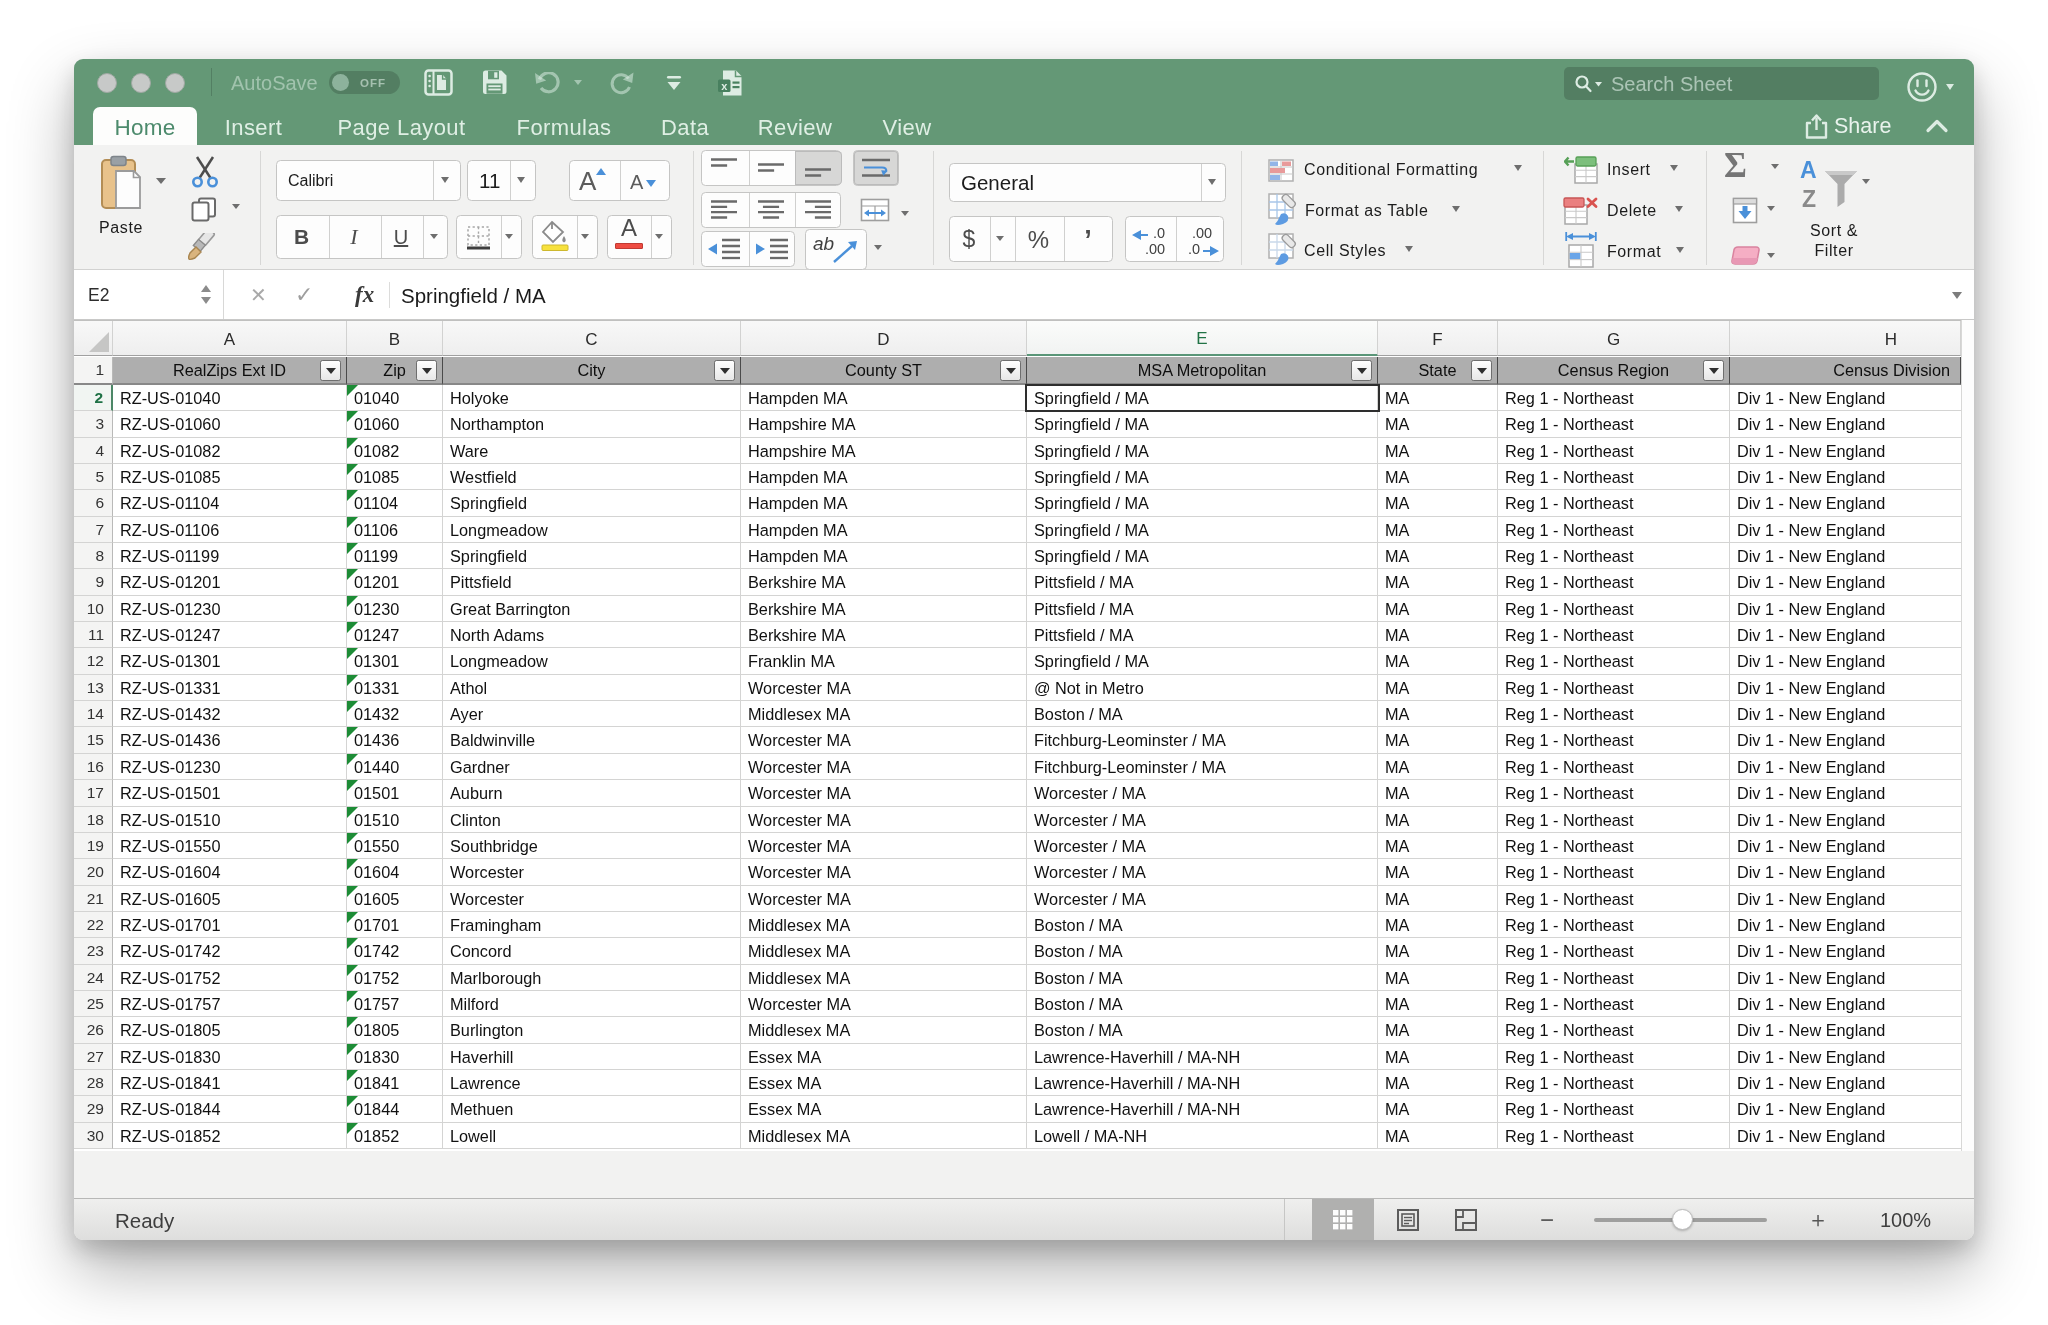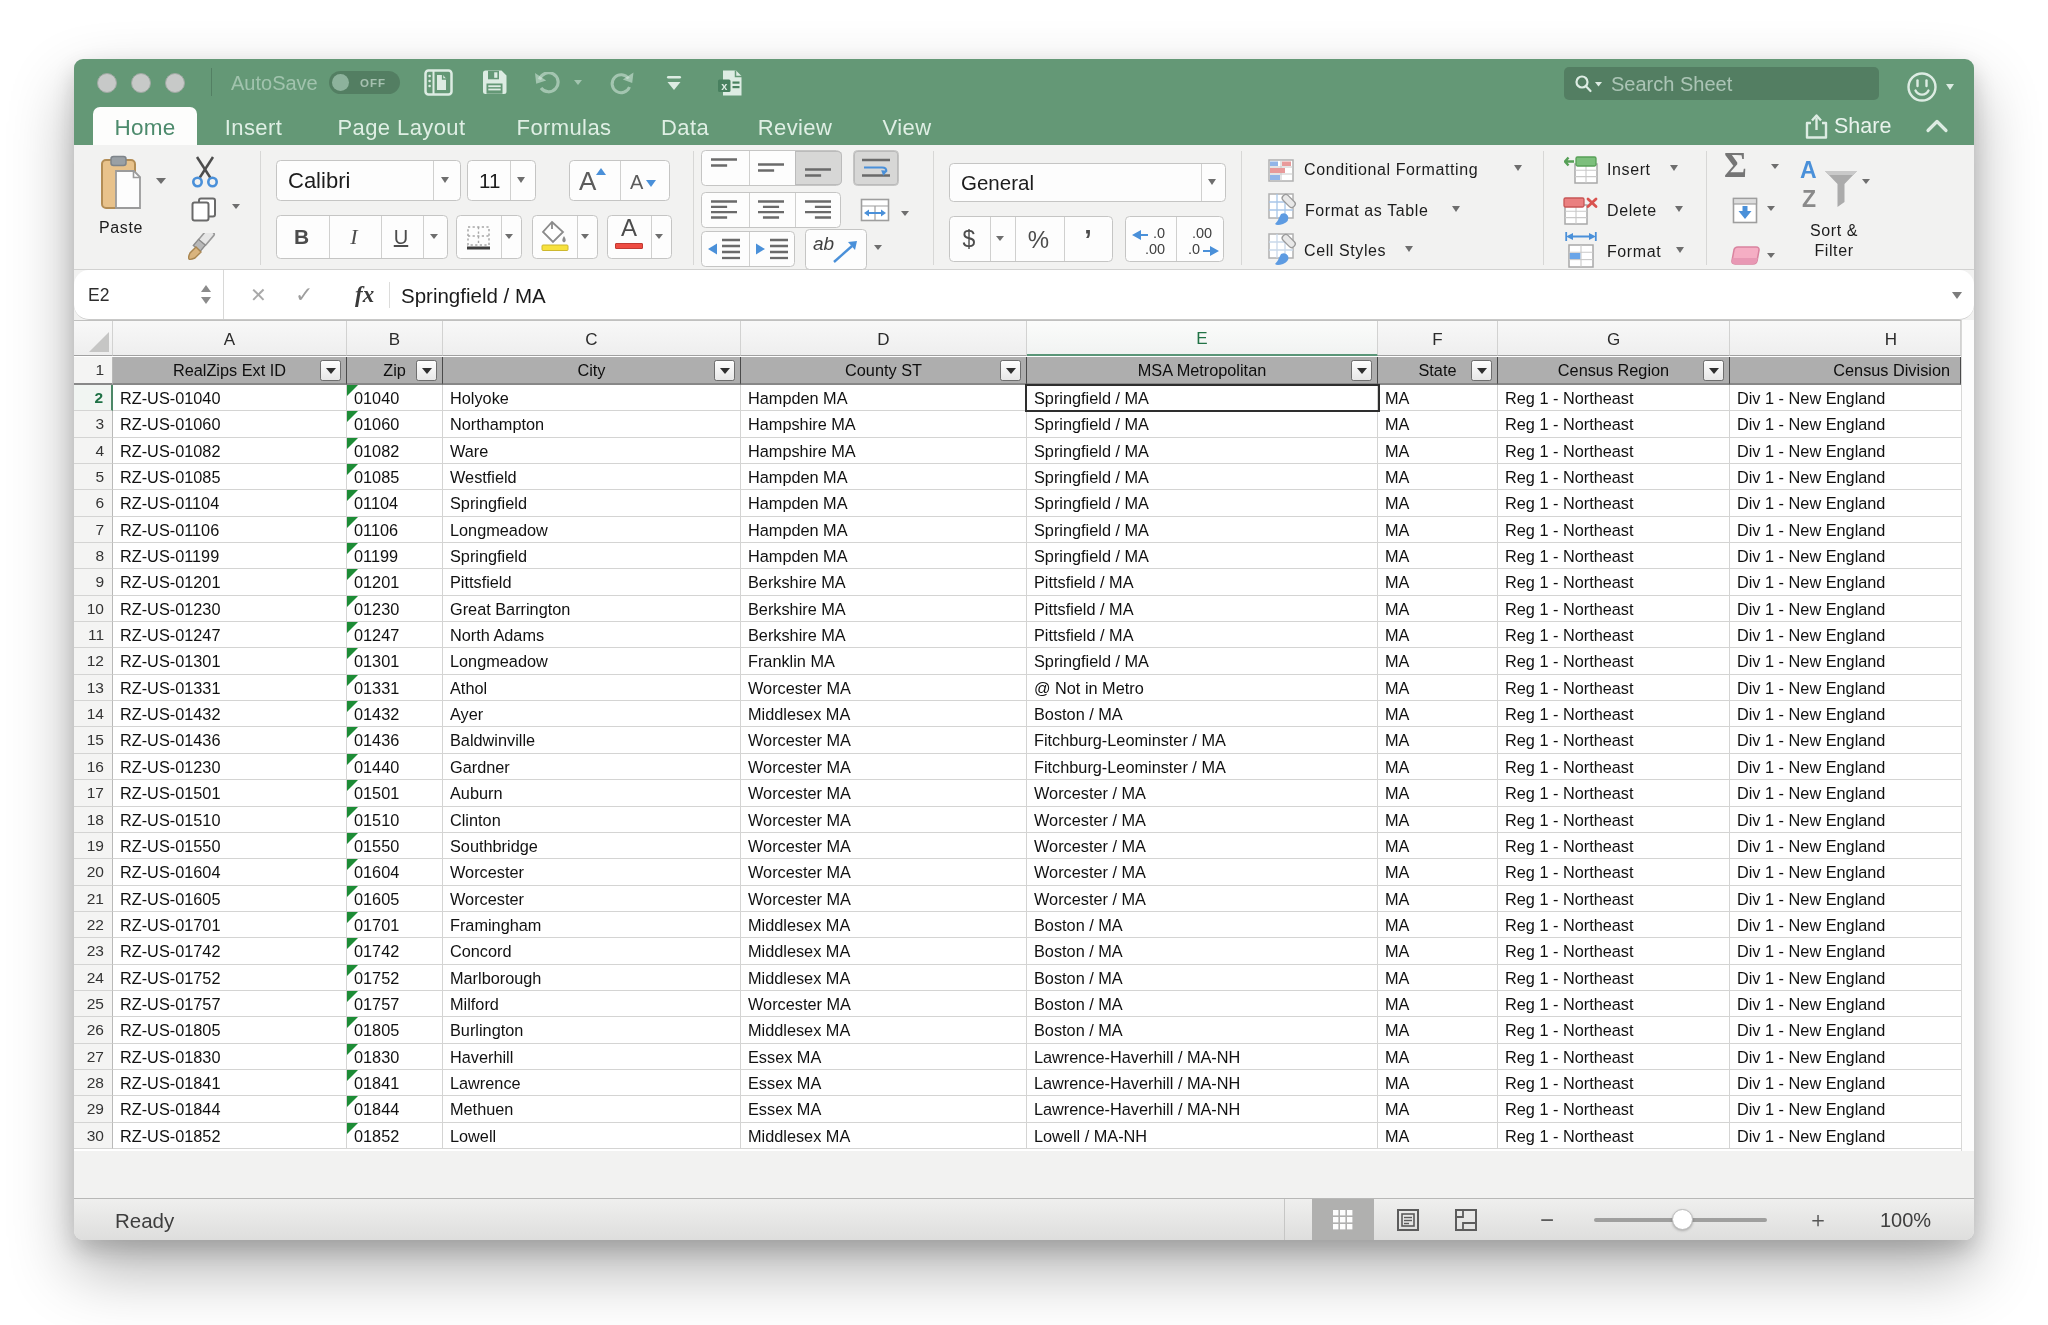--- a/index.html
+++ b/index.html
@@ -28,21 +28,21 @@
 .rsep{position:absolute;top:6px;width:1px;height:114px;background:#d7d7d6;}
 .rlabel{font-size:16px;letter-spacing:.6px;color:#1c1c1c;}
 .btn{position:absolute;background:#fdfdfd;border:1px solid #c5c5c4;border-radius:4.5px;}
 .btn .bdiv{position:absolute;top:0;width:1px;height:100%;background:#d0d0cf;}
 .tri{width:0;height:0;border-left:4.5px solid transparent;border-right:4.5px solid transparent;border-top:6px solid #6e6e6e;}
 .tri.abs{position:absolute;}
 .seg{position:absolute;top:0;height:100%;display:flex;align-items:center;justify-content:center;}
 .pressed{background:#d7d7d6;box-shadow:inset 0 0 0 1px #bbb;}
 .icon{display:block;}
 
-.fbar{position:absolute;left:0;top:211px;width:100%;height:50px;background:#fff;border-bottom:1px solid #c9c9c8;border-radius:15px;}
+.fbar{position:absolute;left:0;top:211px;width:100%;height:50px;background:#fff;border-bottom:1px solid #c9c9c8;}
 .namebox{position:absolute;left:0;top:0;width:150px;height:49px;border-right:1px solid #d8d8d7;}
 .namebox .nm{position:absolute;left:14px;top:0;height:49px;line-height:50px;font-size:17.5px;color:#2d2d2d;}
 .fsym{position:absolute;top:0;height:49px;line-height:50px;}
 .fval{position:absolute;left:327px;top:0;height:49px;line-height:51px;font-size:20.5px;color:#1a1a1a;}
 
 .grid{position:absolute;left:0;top:261px;width:1887px;height:831px;background:#fff;}
 .colrow{position:absolute;left:0;top:0;width:1887px;height:36px;display:flex;border-top:1px solid #c0c0bf;}
 .colcell{height:100%;background:linear-gradient(#f8f8f8,#eeeeee);border-right:1px solid #d2d2d1;border-bottom:1px solid #a0a0a0;text-align:center;line-height:37px;font-size:17px;color:#2b2b2b;}
 .hdrrow{position:absolute;left:0;top:37px;width:1887px;height:28px;display:flex;background:#adadad;}
 .hdrcell{position:relative;height:100%;background:#aeaeae;border-right:1px solid #4a4a4a;border-bottom:2px solid #888;font-size:16.3px;color:#0e0e0e;line-height:26px;text-align:center;}
@@ -183,21 +183,21 @@
 </svg>
 <div class="tri abs" style="left:158px;top:59px;border-left-width:4px;border-right-width:4px;border-top-width:5.5px"></div>
 <svg class="icon abs" style="left:114px;top:88px" width="32" height="28" viewBox="0 0 32 28">
 <rect x="14" y="-4" width="9" height="16" rx="2" transform="rotate(40 18 4)" fill="#e6e6e6" stroke="#9a9a9a" stroke-width="1.6"></rect>
 <rect x="7" y="8" width="9" height="8" transform="rotate(40 11 12)" fill="#b8b8b8" stroke="#8b8b8b" stroke-width="1.4"></rect>
 <path d="M8 14 L13 19 L7 25 Q2 27 1 26 Q0 24 2 20 Z" fill="#d9b47e" stroke="#a8854f" stroke-width="1.4"></path>
 </svg>
 <div class="btn" style="left:202px;top:15px;width:185px;height:41px">
           <div class="bdiv" style="left:156px"></div>
         </div>
-<div class="rlabel abs" style="left:214px;top:15px;line-height:42px;font-size:22px;letter-spacing:0">Calibri</div>
+<div class="rlabel abs" style="left:214px;top:15px;line-height:42px;font-size:16px;letter-spacing:0">Calibri</div>
 <div class="tri abs" style="left:367px;top:32px"></div>
 <div class="btn" style="left:393px;top:15px;width:69px;height:41px">
           <div class="bdiv" style="left:42px"></div>
         </div>
 <div class="rlabel abs" style="left:405px;top:15px;line-height:42px;font-size:20.5px;letter-spacing:0">11</div>
 <div class="tri abs" style="left:443px;top:32px"></div>
 <div class="btn" style="left:495px;top:15px;width:101px;height:41px">
           <div class="bdiv" style="left:50px"></div>
         </div>
 <div class="abs" style="left:505px;top:15px;height:41px;line-height:42px;font-size:26px;color:#5c5c5c">A</div>

